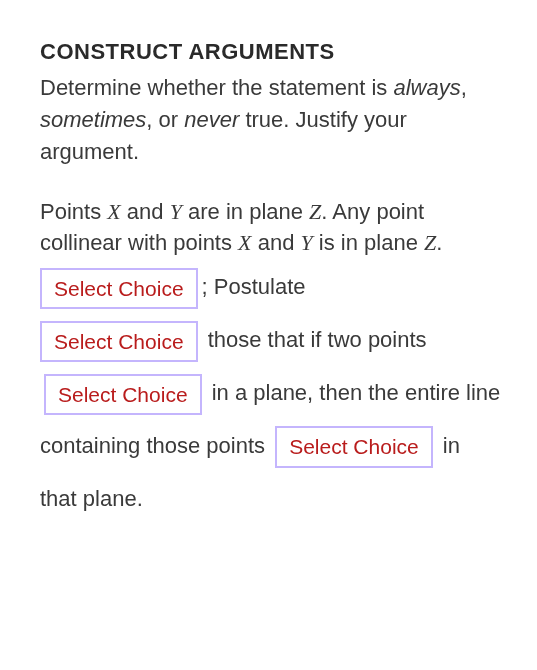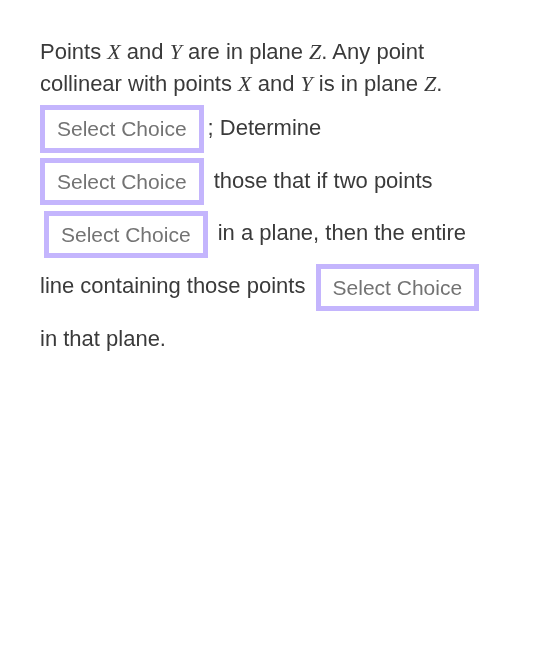--- a/index.html
+++ b/index.html
@@ -34,44 +34,48 @@
   }
   .mathvar {
     font-style: italic;
     font-family: "Georgia", "Times New Roman", serif;
   }
   .flow-line {
     line-height: 2.4;
   }
   .select-box {
     display: inline-block;
-    border: 5px solid #c4b5fd;
-    color: #737373;
+    border: 2px solid #c4b5fd;
+    color: #b91c1c;
     padding: 6px 12px 6px 12px;
     font-size: 21px;
     line-height: 1.2;
     vertical-align: middle;
     background: #ffffff;
     cursor: pointer;
     margin: 2px 4px 2px 4px;
   }
   .first-select {
     margin-left: 0;
   }
 </style>
 </head>
 <body>
 
 <div class="page">
 
+  <div class="heading">CONSTRUCT ARGUMENTS</div>
 
+  <div class="intro">
+    <span>Determine whether the statement is </span><span class="ital">always</span><span>, </span><span class="ital">sometimes</span><span>, or </span><span class="ital">never</span><span> true. Justify your argument.</span>
+  </div>
 
   <div class="problem-statement">
     <span>Points </span><span class="mathvar">X</span><span> and </span><span class="mathvar">Y</span><span> are in plane </span><span class="mathvar">Z</span><span>. Any point collinear with points </span><span class="mathvar">X</span><span> and </span><span class="mathvar">Y</span><span> is in plane </span><span class="mathvar">Z</span><span>.</span>
   </div>
 
   <div class="flow-line">
-    <span class="select-box first-select">Select Choice</span><span>; Determine</span>
+    <span class="select-box first-select">Select Choice</span><span>; Postulate</span>
     <br>
     <span class="select-box first-select">Select Choice</span><span> those that if two points </span><span class="select-box">Select Choice</span><span> in a plane, then the entire line containing those points </span><span class="select-box">Select Choice</span><span> in that plane.</span>
   </div>
 
 </div>
 
 </body></html>

